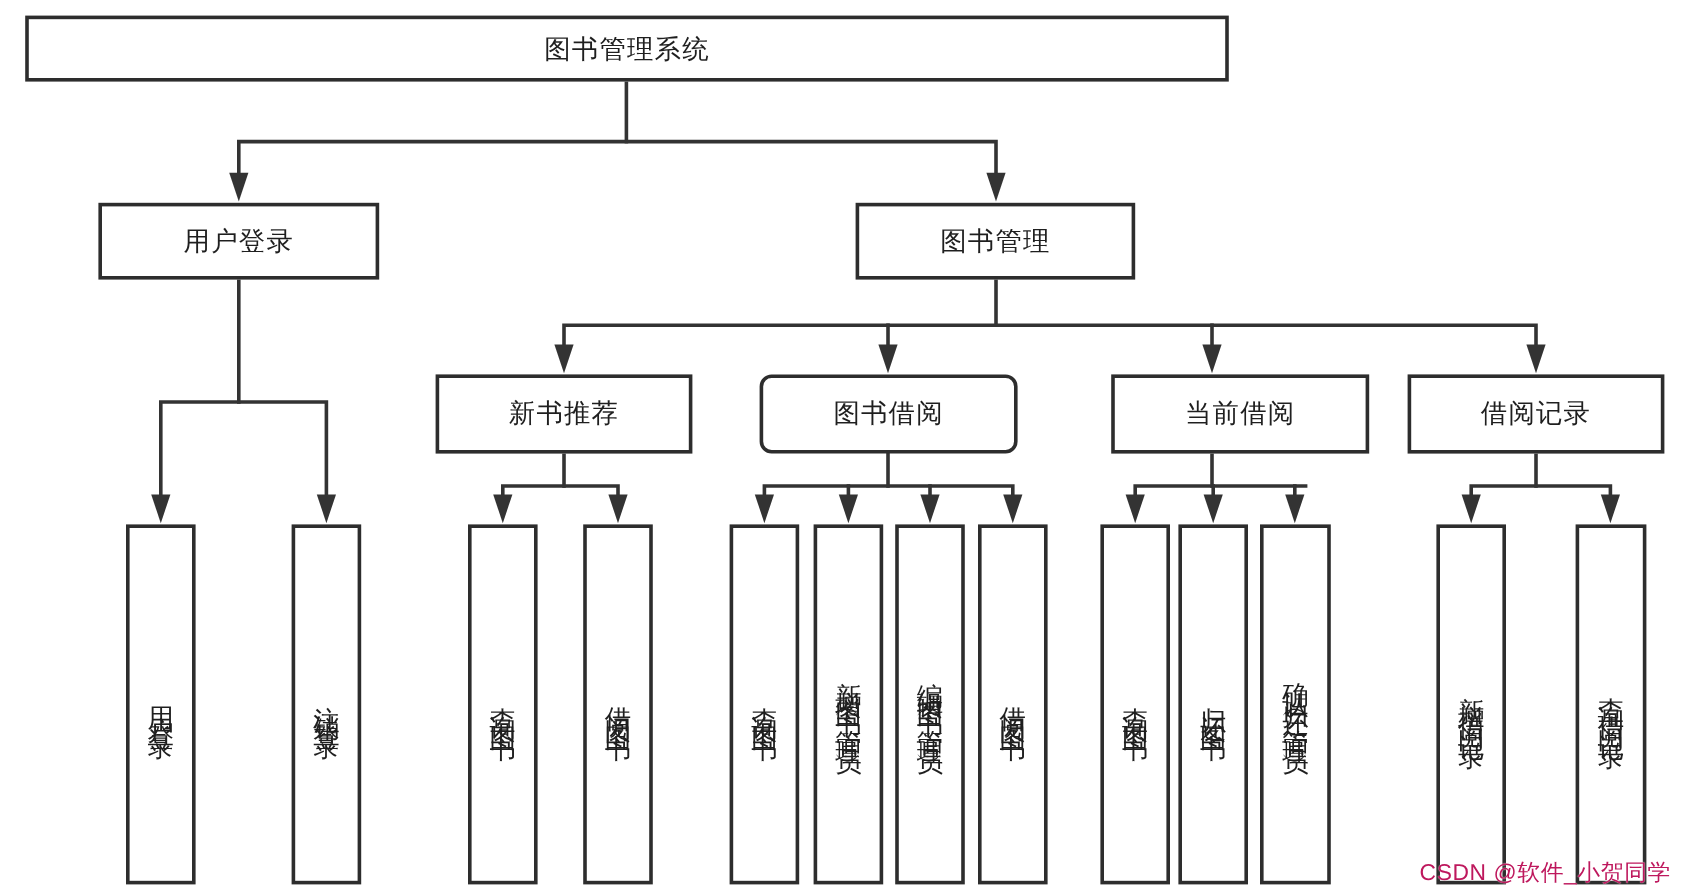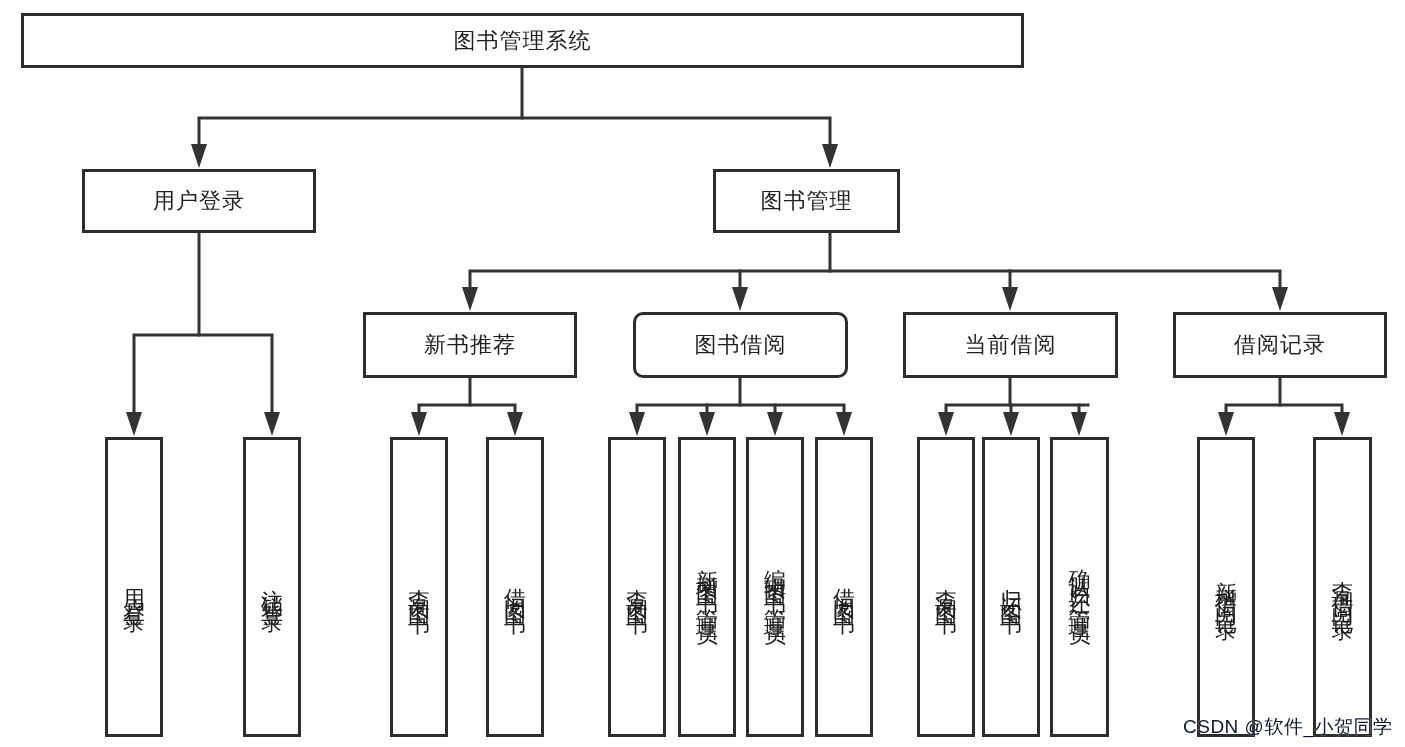--- a/index.html
+++ b/index.html
@@ -22,21 +22,21 @@
     font-family:Liberation Serif, serif;
   }
   .hlabel{font-size:22px;letter-spacing:1px;white-space:nowrap;}
   .leaf{width:58px;height:300px;top:437px;}
   .leaf .vlabel{
     writing-mode:vertical-rl;text-orientation:mixed;
     font-size:22px;letter-spacing:8px;line-height:1;white-space:nowrap;
   }
   .watermark{
     position:absolute;left:1183px;top:714px;z-index:6;
-    font-size:19px;letter-spacing:0.5px;color:#0f172a;
+    font-size:19px;letter-spacing:0.5px;color:#be185d;
     text-shadow:0 0 1px #ffffff;white-space:nowrap;text-align:center;
   }
 </style>
 </head>
 <body>
 
 <div class="canvas">
 
   <svg class="connectors" width="1405" height="747" viewBox="0 0 1405 747">
 
@@ -87,31 +87,31 @@
     <polygon points="1334,412 1350,412 1342,436"></polygon>
   </svg>
 
   <div class="box" style="left:21px;top:13px;width:1003px;height:55px;">
     <span class="hlabel">图书管理系统</span>
   </div>
 
   <div class="box" style="left:82px;top:169px;width:234px;height:64px;">
     <span class="hlabel">用户登录</span>
   </div>
-  <div class="box" style="left:713px;top:169px;width:187px;height:64px;">
+  <div class="box" style="left:713px;top:169px;width:233px;height:64px;">
     <span class="hlabel">图书管理</span>
   </div>
 
   <div class="box" style="left:363px;top:312px;width:214px;height:66px;">
     <span class="hlabel">新书推荐</span>
   </div>
   <div class="box" style="left:633px;top:312px;width:215px;height:66px;border-radius:10px;">
     <span class="hlabel">图书借阅</span>
   </div>
-  <div class="box" style="left:903px;top:312px;width:215px;height:66px;">
+  <div class="box" style="left:926px;top:312px;width:215px;height:66px;">
     <span class="hlabel">当前借阅</span>
   </div>
   <div class="box" style="left:1173px;top:312px;width:214px;height:66px;">
     <span class="hlabel">借阅记录</span>
   </div>
 
   <div class="box leaf" style="left:105px;">
     <span class="vlabel">用户登录</span>
   </div>
   <div class="box leaf" style="left:243px;">

